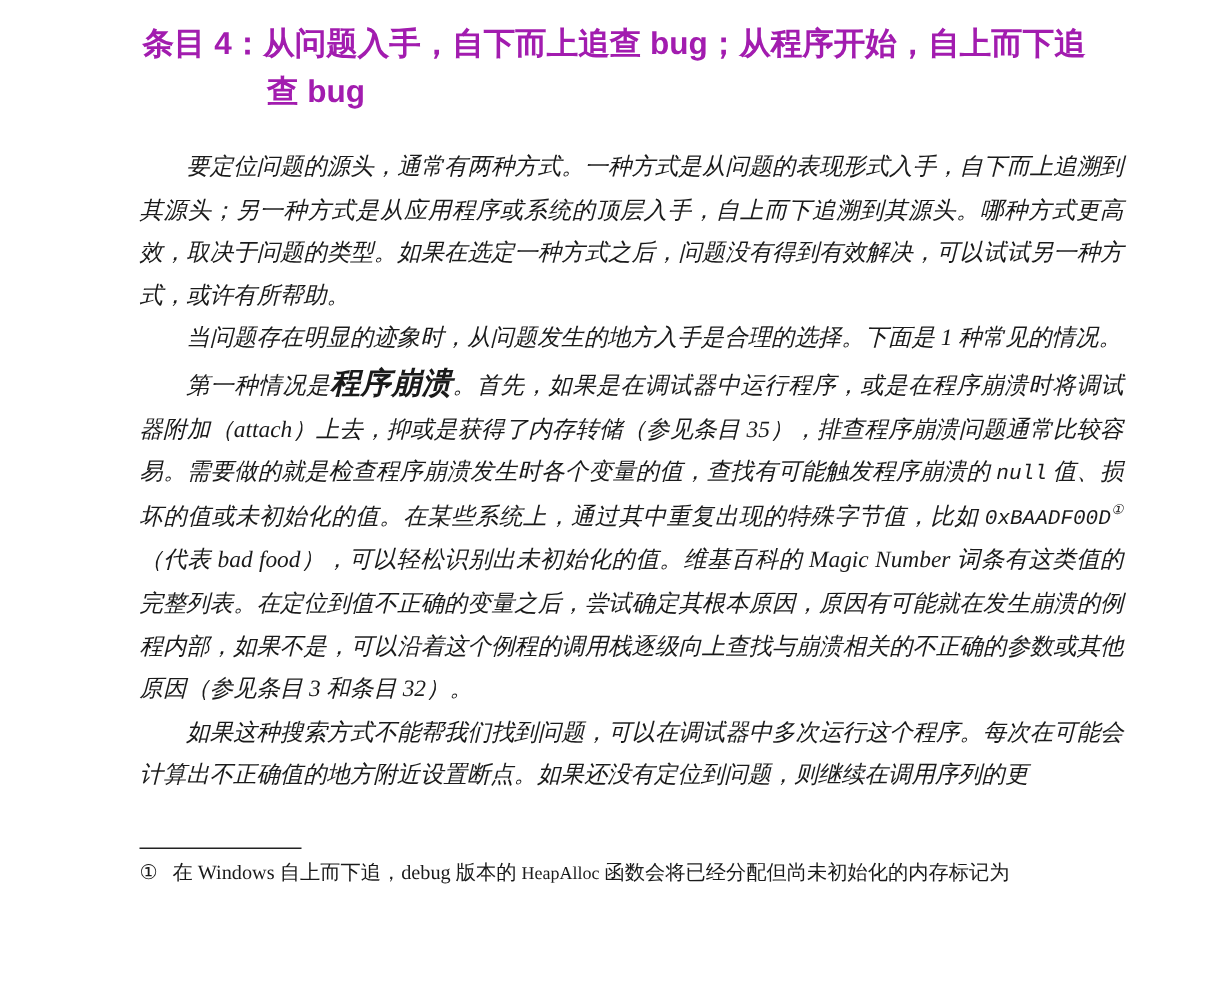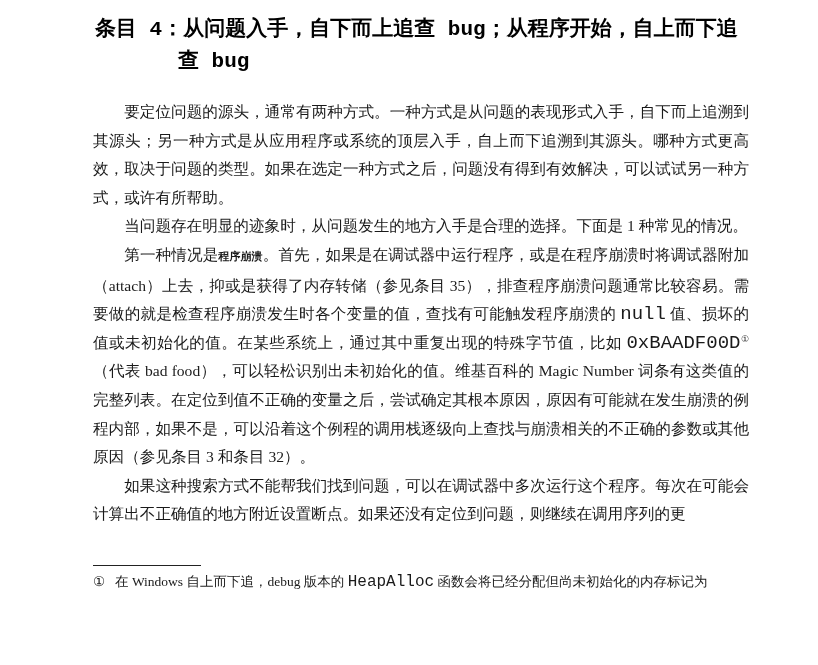--- a/index.html
+++ b/index.html
@@ -1,43 +1,43 @@
 <!DOCTYPE html>
 <html><head>
 <meta charset="utf-8">
 <style>
   html, body { margin: 0; padding: 0; background: #ffffff; }
   body { width: 818px; height: 665px; position: relative; overflow: hidden; color: #1a1a1a; }
   .page { position: absolute; left: 0; top: 0; width: 818px; height: 665px; }
   .title {
     position: absolute; left: 95px; top: 14px; width: 665px;
-    font-family: Liberation Mono, monospace;
-    font-weight: bold; font-size: 21px; line-height: 32px; color: #000000;
+    font-family: Liberation Sans, sans-serif;
+    font-weight: bold; font-size: 21px; line-height: 32px; color: #a21caf;
   }
   .title .row1 { display: block; white-space: nowrap; }
   .title .row2 { display: block; padding-left: 83px; white-space: nowrap; }
   .body {
     position: absolute; left: 93px; top: 98px; width: 656px;
     font-family: "Liberation Serif", "DejaVu Serif", serif;
     font-size: 15.6px; line-height: 28.6px; color: #1a1a1a;
     text-align: justify;
   }
-  .body p { margin: 0; text-indent: 2em; }
-  .mono { font-family: "Liberation Mono", "DejaVu Sans Mono", monospace; font-size: 19px; }
-  .bold { font-weight: bold; font-family: "DejaVu Sans", sans-serif; font-size: 11px; }
+  .body p { margin: 0; text-indent: 2em; font-style: italic; }
+  .mono { font-family: "Liberation Mono", "DejaVu Sans Mono", monospace; font-size: 14px; }
+  .bold { font-weight: bold; font-family: "DejaVu Sans", sans-serif; font-size: 20px; }
   sup.fnref { font-size: 9px; vertical-align: super; line-height: 0; }
   .fn-rule { position: absolute; left: 93px; top: 565px; width: 108px; height: 0; border-top: 1.2px solid #222; }
   .footnote {
     position: absolute; left: 93px; top: 571px; width: 660px;
     font-family: "Liberation Serif", "DejaVu Serif", serif;
     font-size: 13.5px; line-height: 21px; color: #1a1a1a;
   }
   .footnote .fn-mark { display: inline-block; width: 22px; }
   .footnote .fn-line2 { padding-left: 22px; }
-  .footnote .mono { font-size: 16px; }
+  .footnote .mono { font-size: 12px; font-family: Liberation Serif, serif; }
 </style>
 </head>
 <body>
 
 <div class="page">
 
   <div class="title">
     <span class="row1"><span>条目 4：</span><span>从问题入手，自下而上追查 bug；从程序开始，自上而下追</span></span>
     <span class="row2">查 bug</span>
   </div>

